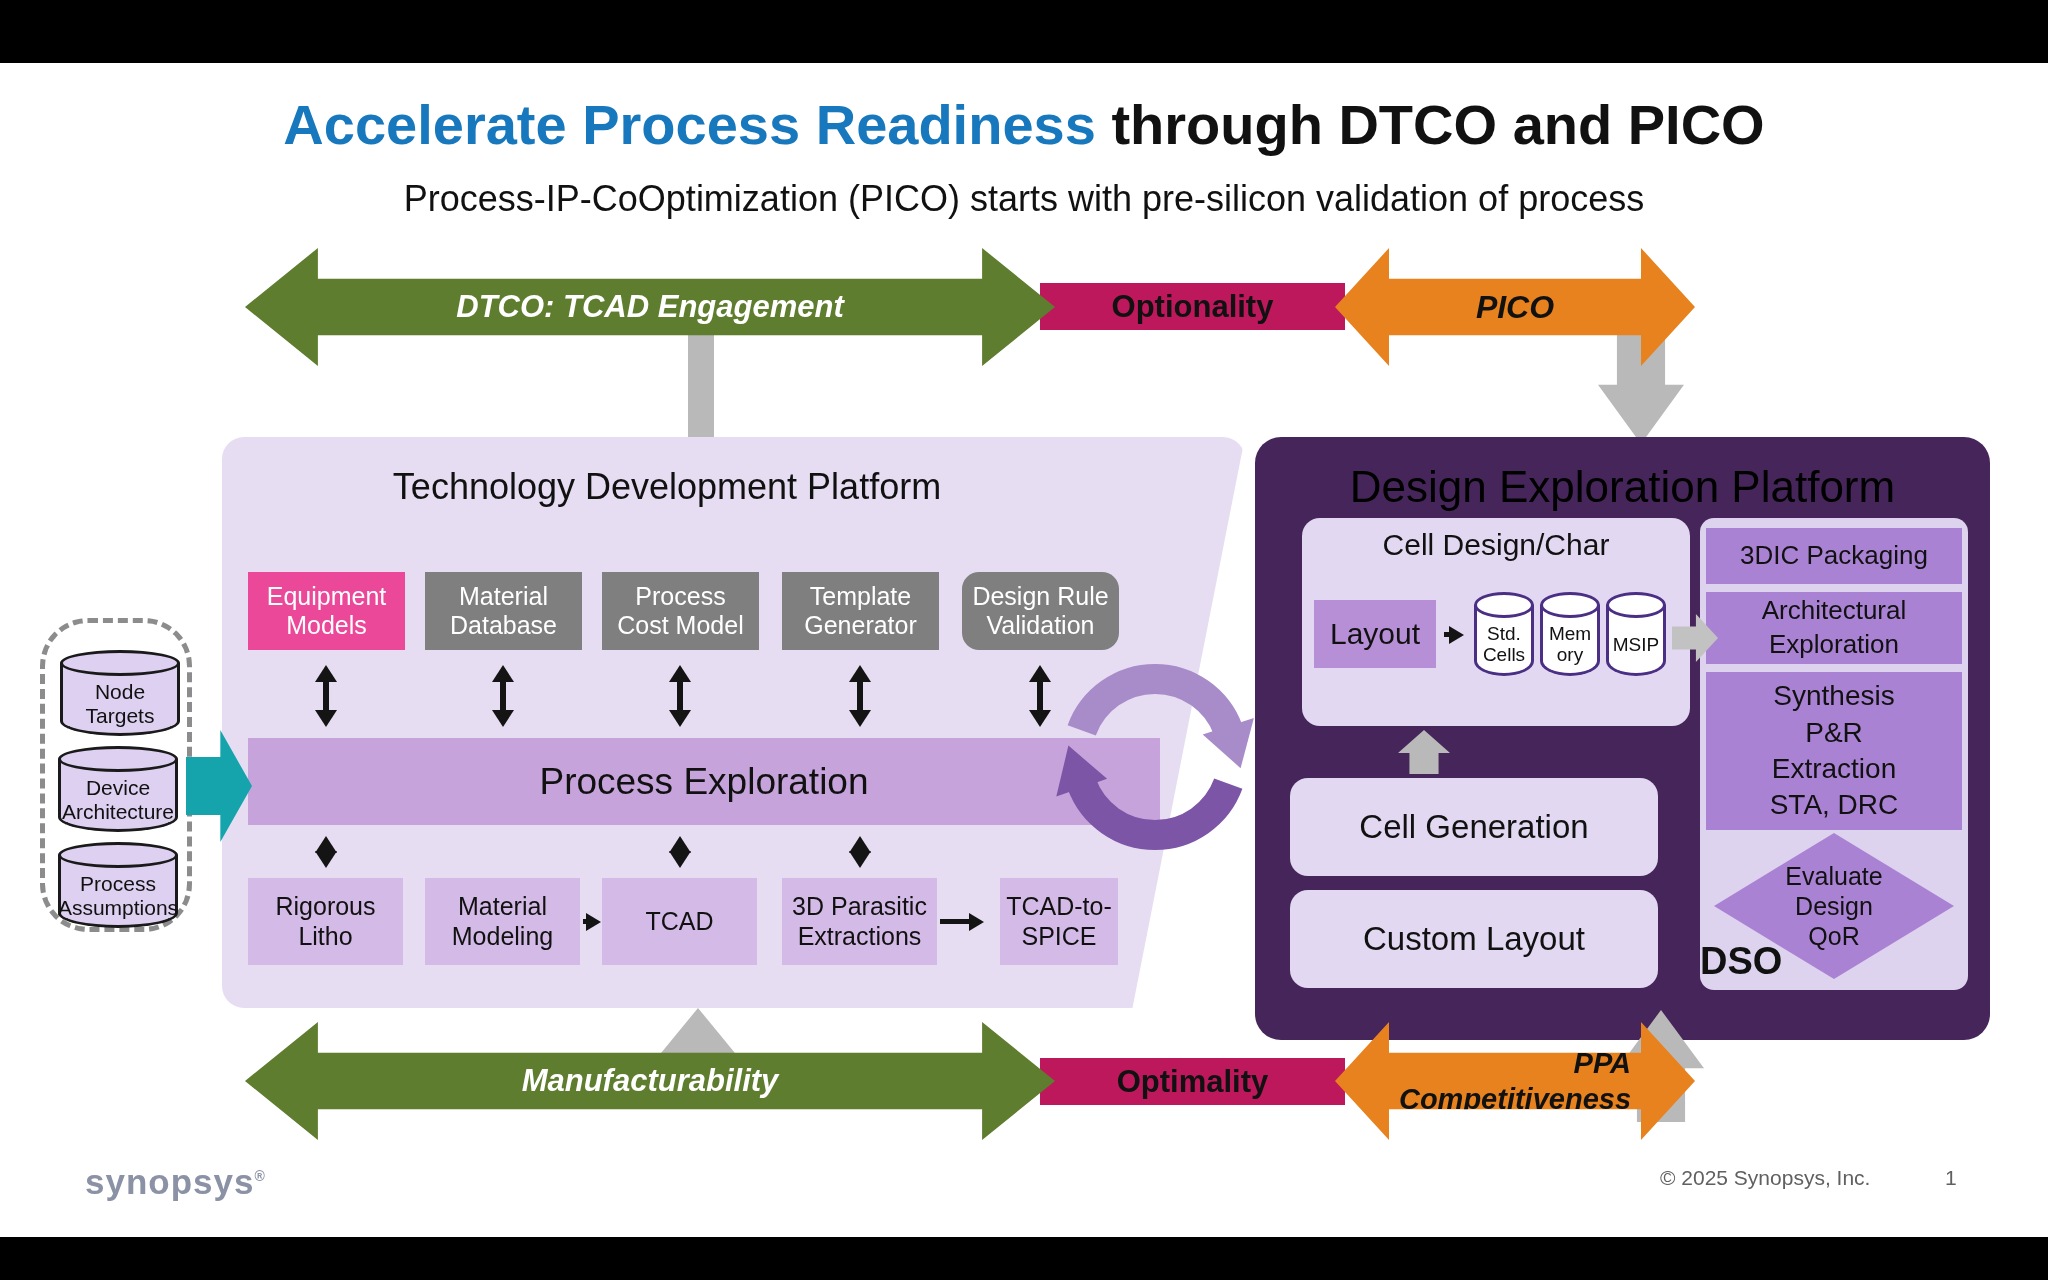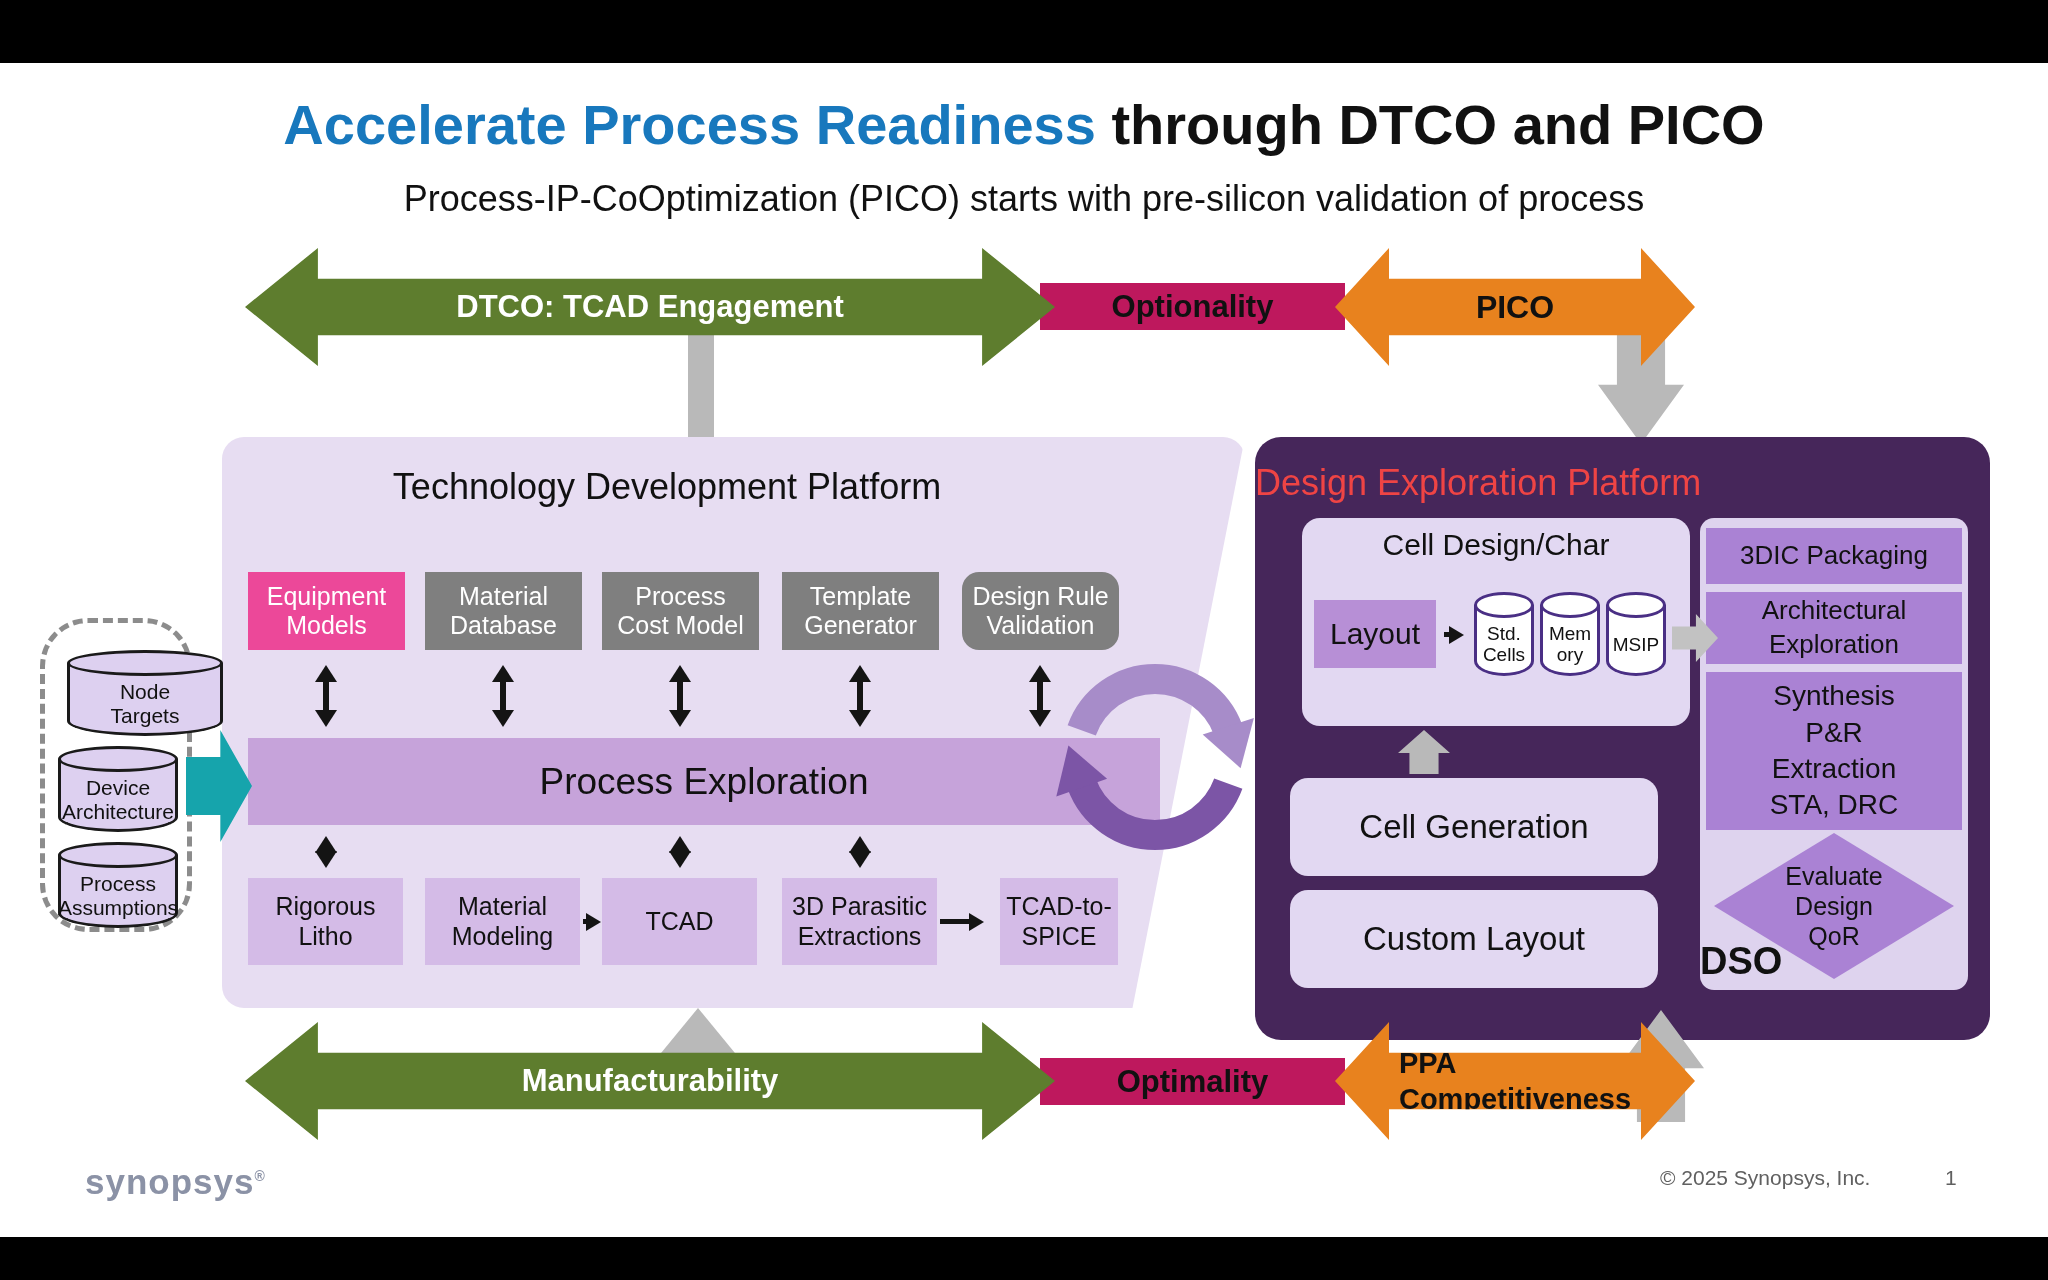--- a/index.html
+++ b/index.html
@@ -12,21 +12,21 @@
   .bar.top{top:0;height:63px;}
   .bar.bottom{top:1237px;height:43px;}
 
   .slide-title{left:0;top:92px;width:2048px;text-align:center;font-size:56px;font-weight:bold;color:#111;}
   .slide-title .hl{color:#1878bd;}
   .slide-subtitle{left:0;top:178px;width:2048px;text-align:center;font-size:36px;color:#111;}
 
   
   .dbl{--h:9%;clip-path:polygon(0 50%,var(--h) 0,var(--h) 26%,calc(100% - var(--h)) 26%,calc(100% - var(--h)) 0,
        100% 50%,calc(100% - var(--h)) 100%,calc(100% - var(--h)) 74%,var(--h) 74%,var(--h) 100%);
-       display:flex;align-items:center;justify-content:center;text-align:left;font-weight:bold;z-index:2;}
+       display:flex;align-items:center;justify-content:center;text-align:right;font-weight:bold;z-index:2;font-style:italic;}
   .dbl.green{background:#5e7d2e;color:#fff;font-size:31px;}
   .dbl.orange{background:#e8821e;color:#111;font-size:29px;line-height:1.25;}
   .band{background:#be185d;display:flex;align-items:center;justify-content:center;
         font-weight:bold;font-size:31px;color:#111;z-index:1;}
 
   .gray-connector{background:#b9b9b9;z-index:1;}
   .gray-down-arrow{background:#b9b9b9;z-index:1;
      clip-path:polygon(22% 0,78% 0,78% 48%,100% 48%,50% 100%,0 48%,22% 48%);}
   .gray-up-arrow{background:#b9b9b9;z-index:1;
      clip-path:polygon(50% 0,100% 52%,78% 52%,78% 100%,22% 100%,22% 52%,0 52%);}
@@ -68,21 +68,21 @@
   .cyl.lav .cbody{background:#ddd0f0;border:3px solid #1a1a1a;}
   .cyl.lav .clbl{font-size:21px;line-height:1.15;color:#111;}
   .cyl.white .ctop{background:#fff;border:3px solid #4a2f85;}
   .cyl.white .cbody{background:#fff;border:3px solid #4a2f85;}
   .cyl.white .clbl{font-size:19px;line-height:1.1;color:#111;}
   .teal-arrow{left:186px;top:730px;width:66px;height:112px;background:#16a4ac;z-index:3;
       clip-path:polygon(0 24%,52% 24%,52% 0,100% 50%,52% 100%,52% 76%,0 76%);}
 
   
   .design-panel{left:1255px;top:437px;width:735px;height:603px;background:#46265a;border-radius:26px;z-index:1;}
-  .panel-title-r{left:1255px;top:462px;width:735px;text-align:left;font-size:36px;color:#ef4444;z-index:2;}
+  .panel-title-r{left:1255px;top:462px;width:735px;text-align:center;font-size:44px;color:#000000;z-index:2;}
   .lav-box{background:#e2d8f2;border-radius:18px;z-index:2;color:#111;}
   .cdc{left:1302px;top:518px;width:388px;height:208px;}
   .cdc-title{left:1302px;top:528px;width:388px;text-align:center;font-size:30px;color:#111;z-index:3;}
   .layout-box{left:1314px;top:600px;width:122px;height:68px;background:#b78fd6;z-index:3;
       display:flex;align-items:center;justify-content:center;font-size:30px;color:#111;}
   .cellgen{left:1290px;top:778px;width:368px;height:98px;display:flex;align-items:center;justify-content:center;font-size:33px;}
   .customlay{left:1290px;top:890px;width:368px;height:98px;display:flex;align-items:center;justify-content:center;font-size:33px;}
   .rcol{left:1700px;top:518px;width:268px;height:472px;background:#ded3ee;border-radius:14px;z-index:2;}
   .rbox{left:1706px;width:256px;background:#aa82d4;z-index:3;color:#111;font-size:26px;line-height:1.3;}
   .diamond{left:1714px;top:833px;width:240px;height:146px;background:#aa82d4;z-index:3;
@@ -114,21 +114,21 @@
       <span>Optionality</span>
     </div>
   <div class="abs dbl green" style="left:245px;top:248px;width:810px;height:118px;">
       <span>DTCO: TCAD Engagement</span>
     </div>
   <div class="abs dbl orange" style="--h:15%;left:1335px;top:248px;width:360px;height:118px;font-size:32px;">
       <span>PICO</span>
     </div>
 
   <div class="abs dashed-box"></div>
-  <div class="abs cyl lav" style="left:67px;top:650px;width:120px;height:86px;padding-left:36px;">
+  <div class="abs cyl lav" style="left:60px;top:650px;width:120px;height:86px;">
     <div class="ctop"></div>
     <div class="cbody"></div>
     <div class="clbl pre">Node
 Targets</div>
   </div>
   <div class="abs cyl lav" style="left:58px;top:746px;width:120px;height:86px;">
     <div class="ctop"></div>
     <div class="cbody"></div>
     <div class="clbl pre">Device
 Architecture</div>

